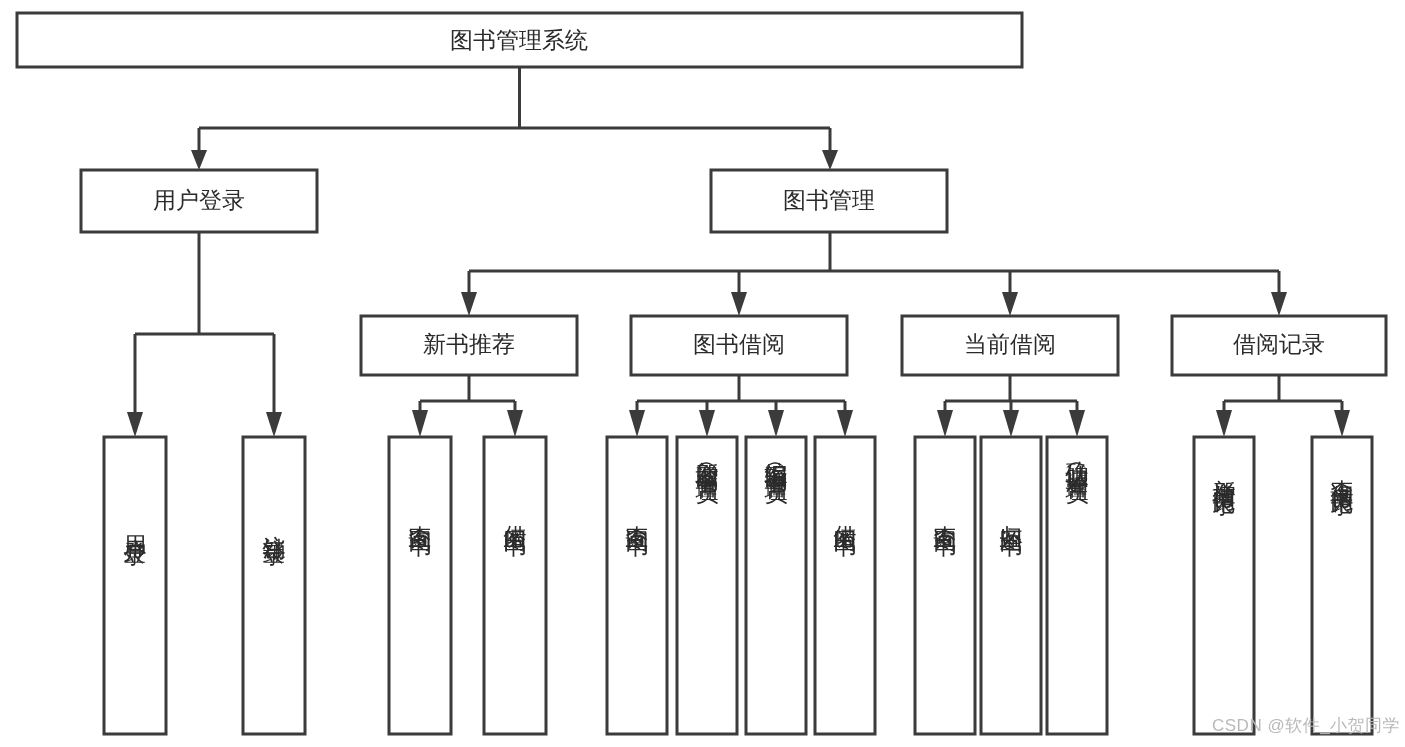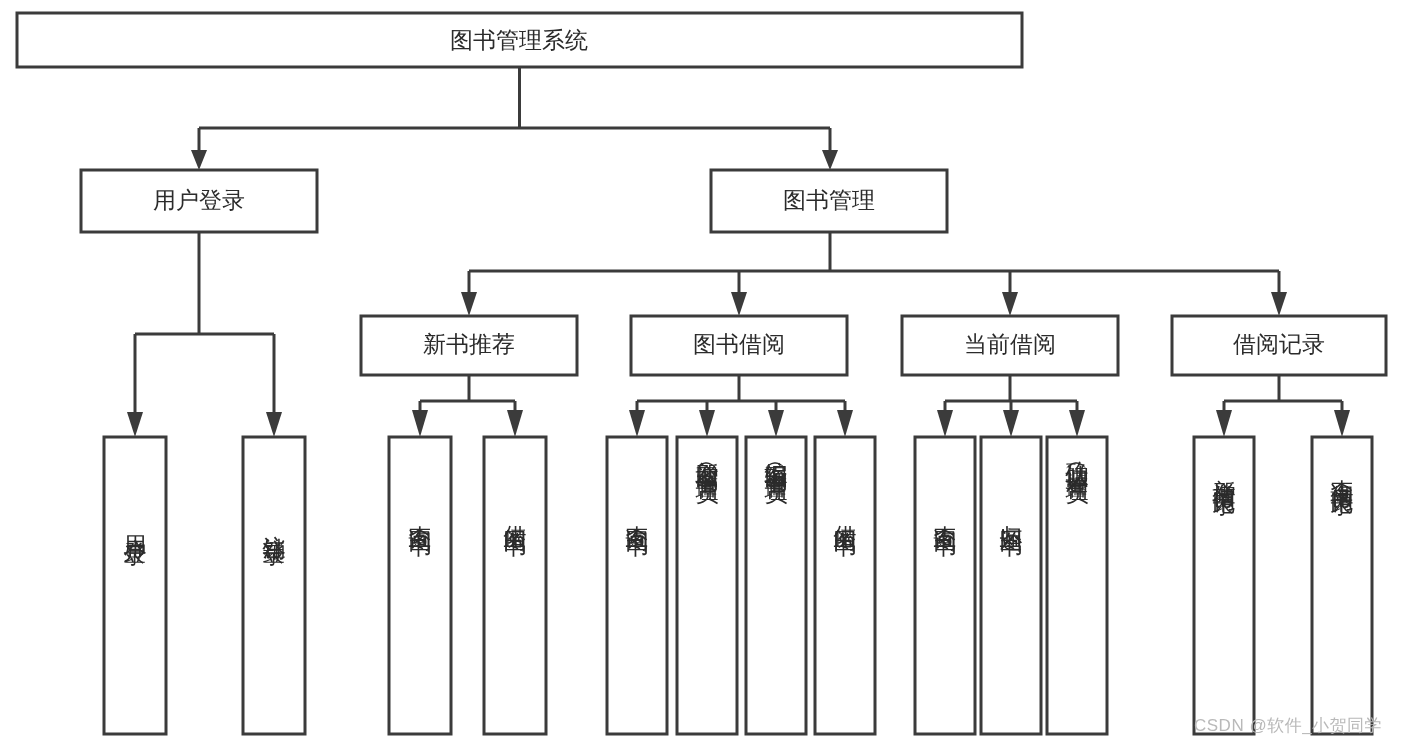--- a/index.html
+++ b/index.html
@@ -68,20 +68,21 @@
   }
   #watermark {
     position: absolute;
     left: 1194px;
     top: 714px;
     font-family: "Liberation Sans", "DejaVu Sans", sans-serif;
     font-size: 17px;
     color: #b9b9b9;
     white-space: nowrap;
     letter-spacing: 0.5px;
+    padding-left: 18px;
   }
 </style>
 </head>
 <body>
 
 <div id="diagram-root">
 
   <svg id="tree-svg" viewBox="0 0 1405 747">
 
     <g>

